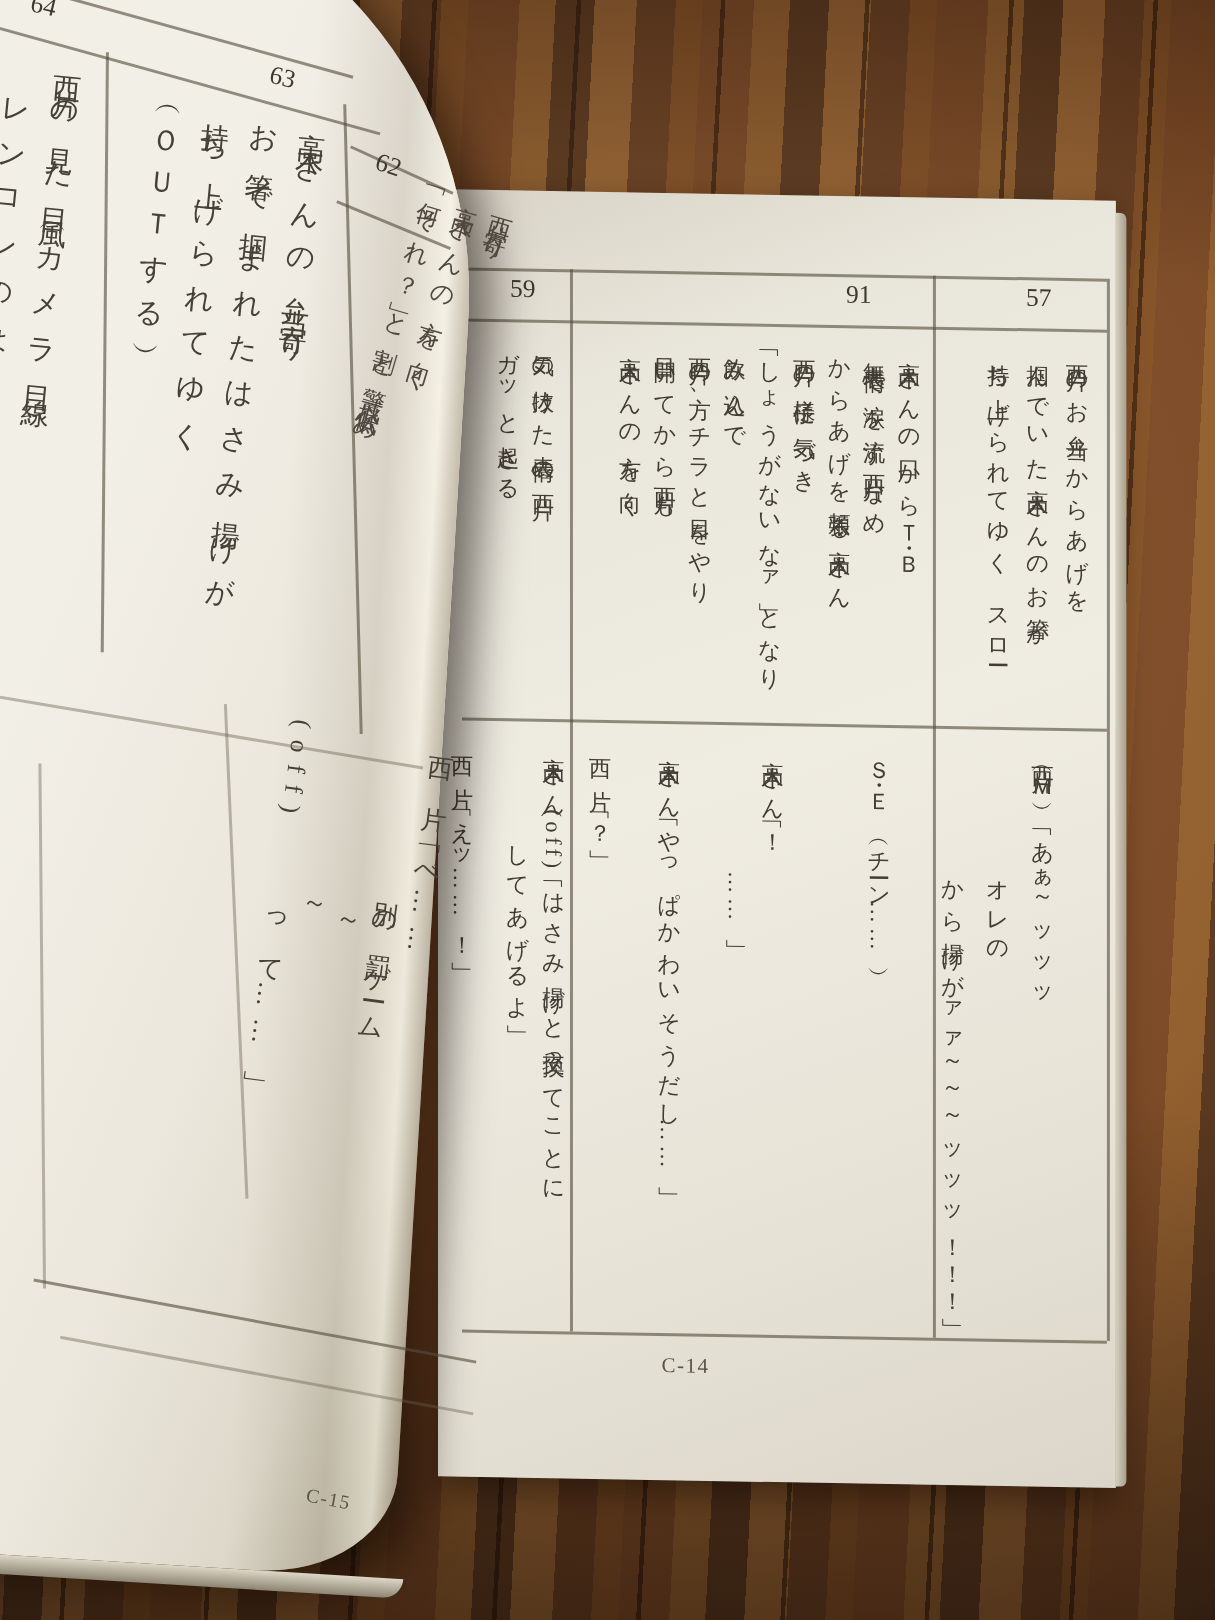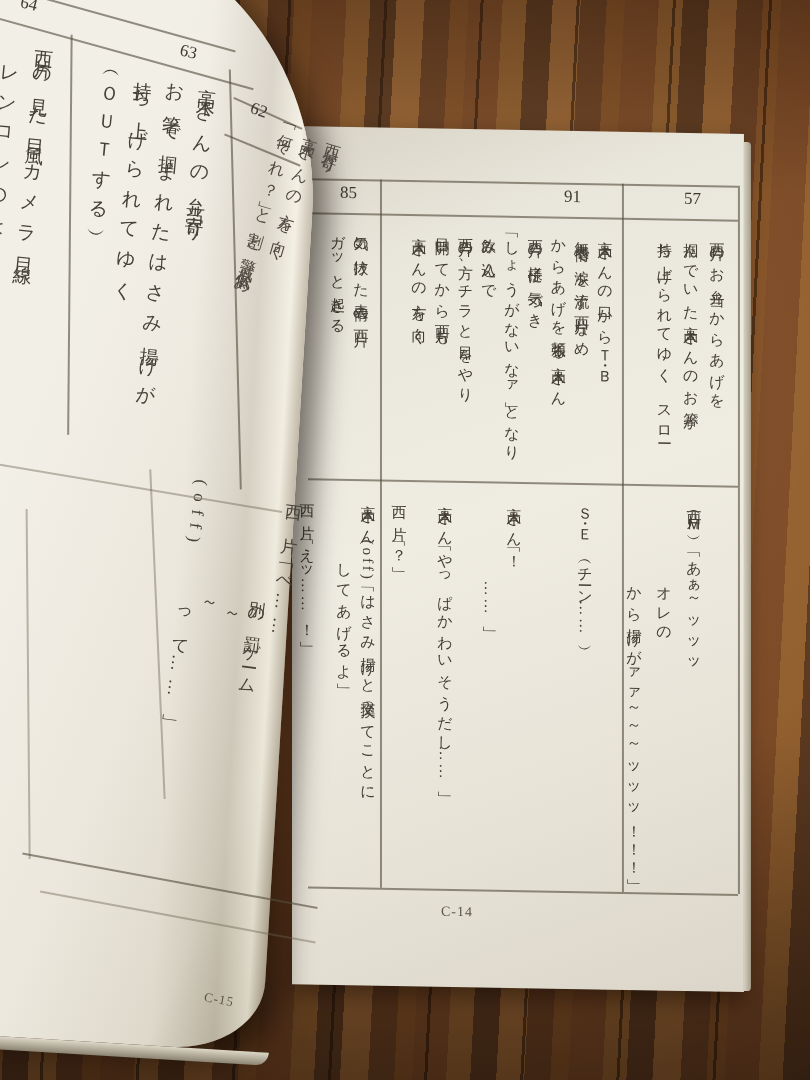--- a/index.html
+++ b/index.html
@@ -83,21 +83,21 @@
     <div class="hl" style="left:16px; top:52px;  width:430px;"></div>
     <div class="hl" style="left:16px; top:86px;  width:430px;"></div>
     <div class="hl" style="left:16px; top:352px; width:430px;"></div>
     <div class="hl" style="left:16px; top:760px; width:430px;"></div>
     <div class="vl" style="left:446px; top:52px; height:708px;"></div>
     <div class="vl" style="left:330px; top:52px; height:708px;"></div>
     <div class="vl" style="left:88px;  top:52px; height:708px;"></div>
 
     <div class="cutnum" style="left:392px; top:56px;">57</div>
     <div class="cutnum" style="left:272px; top:56px;">91</div>
-    <div class="cutnum" style="left:48px;  top:56px;">85</div>
+    <div class="cutnum" style="left:48px;  top:56px;">59</div>
 
     <div class="vtext desc-r wide" style="left:348px; top:98px; width:90px; height:256px;">
       <div>西片のお弁当　からあげを</div>
       <div>掴んでいた高木さんのお箸が</div>
       <div>持ち上げられてゆく　スロー</div>
     </div>
 
     <div class="vtext desc-r" style="left:112px; top:98px; width:212px; height:256px;">
       <div>高木さんの口からＴ・Ｂ</div>
       <div>無表情で涙を流す西片なめ</div>

